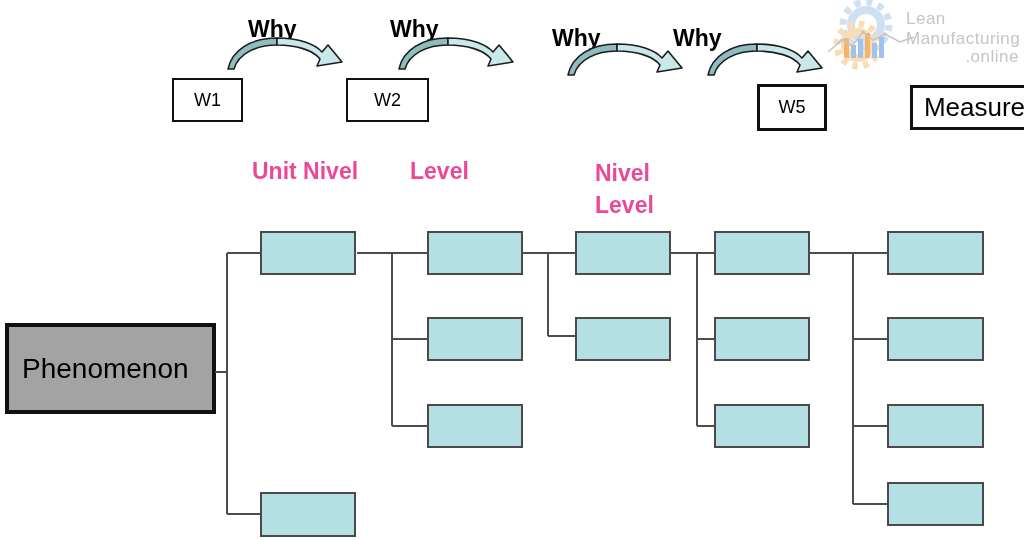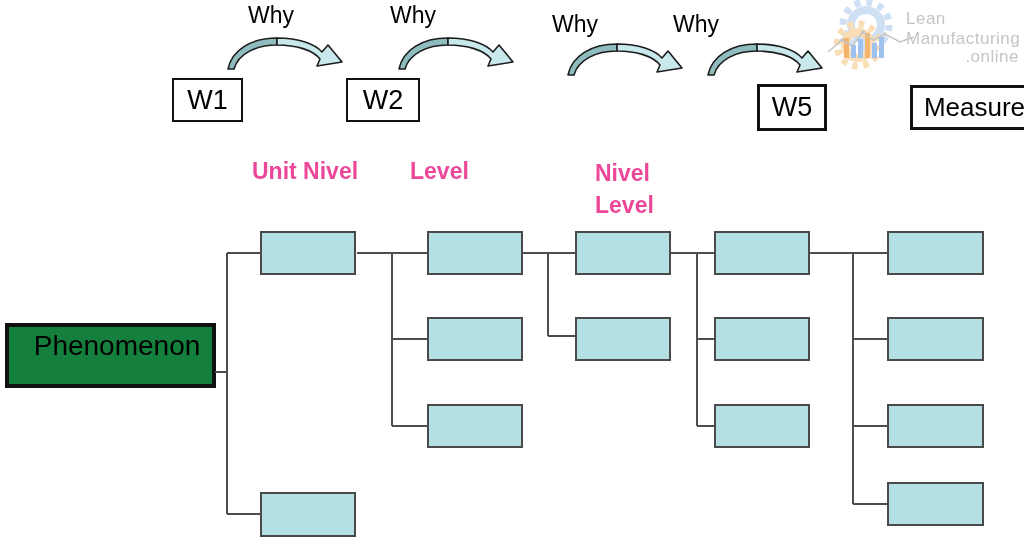--- a/index.html
+++ b/index.html
@@ -7,38 +7,38 @@
        font-family:"Liberation Sans",sans-serif;}
   :root{
     --tree-box-fill:#b5e0e3; --tree-box-border:#4a4a4a; --connector:#4d4d4d;
     --arrow-dark:#8fbcbe; --arrow-light:#c8e8ec; --arrow-outline:#1c1c1c;
     --logo-blue:#cfdff4; --logo-orange:#f9ddb4; --logo-bar-blue:#9ec3ee;
     --logo-bar-orange:#f5b36b; --logo-text:#c5c5c5; --logo-line:#c4c4c4;
     --box-border-dark:#111111;
   }
   .canvas{position:absolute;left:0;top:0;width:1024px;height:540px;background:#fff;}
 
-  .why-label{position:absolute;font-weight:normal;font-size:23px;color:#000;white-space:nowrap;}
+  .why-label{position:absolute;font-weight:bold;font-size:23px;color:#000;white-space:nowrap;margin-top:14px;}
 
   .arrow-svg{position:absolute;width:126px;height:38px;}
   .arrow-dark{fill:var(--arrow-dark);stroke:var(--arrow-outline);stroke-width:1.6;stroke-linejoin:round;}
   .arrow-light{fill:var(--arrow-light);stroke:var(--arrow-outline);stroke-width:1.6;stroke-linejoin:round;}
 
   .step-box{position:absolute;box-sizing:border-box;background:#fff;
     border:2px solid var(--box-border-dark);display:flex;align-items:center;
-    justify-content:center;font-size:27px;color:#000;}
+    justify-content:center;font-size:18px;color:#000;}
   .step-box.thick{border-width:3px;}
   .step-box.measure{font-size:26px;margin-left:24px;}
 
   .col-header{position:absolute;font-weight:bold;font-size:23px;line-height:32px;color:#ec4899;}
   .col-header span{display:block;white-space:nowrap;}
 
-  .phenomenon-box{position:absolute;left:5px;top:323px;width:211px;height:65px;
-    box-sizing:border-box;border:4px solid var(--box-border-dark);background:#15803d;
-    display:flex;flex-direction:row;justify-content:center;padding-left:13px;
+  .phenomenon-box{position:absolute;left:5px;top:323px;width:211px;height:91px;
+    box-sizing:border-box;border:4px solid var(--box-border-dark);background:#a3a3a3;
+    display:flex;flex-direction:column;justify-content:center;padding-left:13px;
     font-size:28px;line-height:37px;color:#000;}
   .phenomenon-box span{display:block;white-space:nowrap;}
 
   .tree-box{position:absolute;width:96px;height:44px;box-sizing:border-box;
     background:var(--tree-box-fill);border:2px solid var(--tree-box-border);}
 
   .connector-layer{position:absolute;left:0;top:0;pointer-events:none;}
   .connector-path{stroke:var(--connector);stroke-width:2;fill:none;}
 
   .logo{position:absolute;left:810px;top:0;width:214px;height:70px;}
@@ -100,21 +100,21 @@
   <svg class="arrow-svg" style="left:564px;top:40px" viewBox="0 0 124 38">
     <path class="arrow-dark" d="M3,35 C7,16 26,4 52,4 L52,11 C31,11 13,20 9,35 Z"></path>
     <path class="arrow-light" d="M52,4 C74,4 90,10 97,18 L103,11 L117,28 L92,32 L95,25 C88,16 71,11 52,11 Z"></path>
   </svg>
   <svg class="arrow-svg" style="left:704px;top:40px" viewBox="0 0 124 38">
     <path class="arrow-dark" d="M3,35 C7,16 26,4 52,4 L52,11 C31,11 13,20 9,35 Z"></path>
     <path class="arrow-light" d="M52,4 C74,4 90,10 97,18 L103,11 L117,28 L92,32 L95,25 C88,16 71,11 52,11 Z"></path>
   </svg>
 
   <div class="step-box" style="left:172px;top:78px;width:71px;height:44px">W1</div>
-  <div class="step-box" style="left:346px;top:78px;width:74px;height:44px">W2</div>
+  <div class="step-box" style="left:346px;top:78px;width:83px;height:44px">W2</div>
   <div class="step-box thick" style="left:757px;top:84px;width:70px;height:47px">W5</div>
   <div class="step-box thick measure" style="left:886px;top:85px;width:129px;height:45px">Measure</div>
 
   <div class="col-header" style="left:252px;top:155px">
     <span>Unit Nivel</span>
     <span></span>
   </div>
   <div class="col-header" style="left:410px;top:155px">
     <span>Level</span>
   </div>

